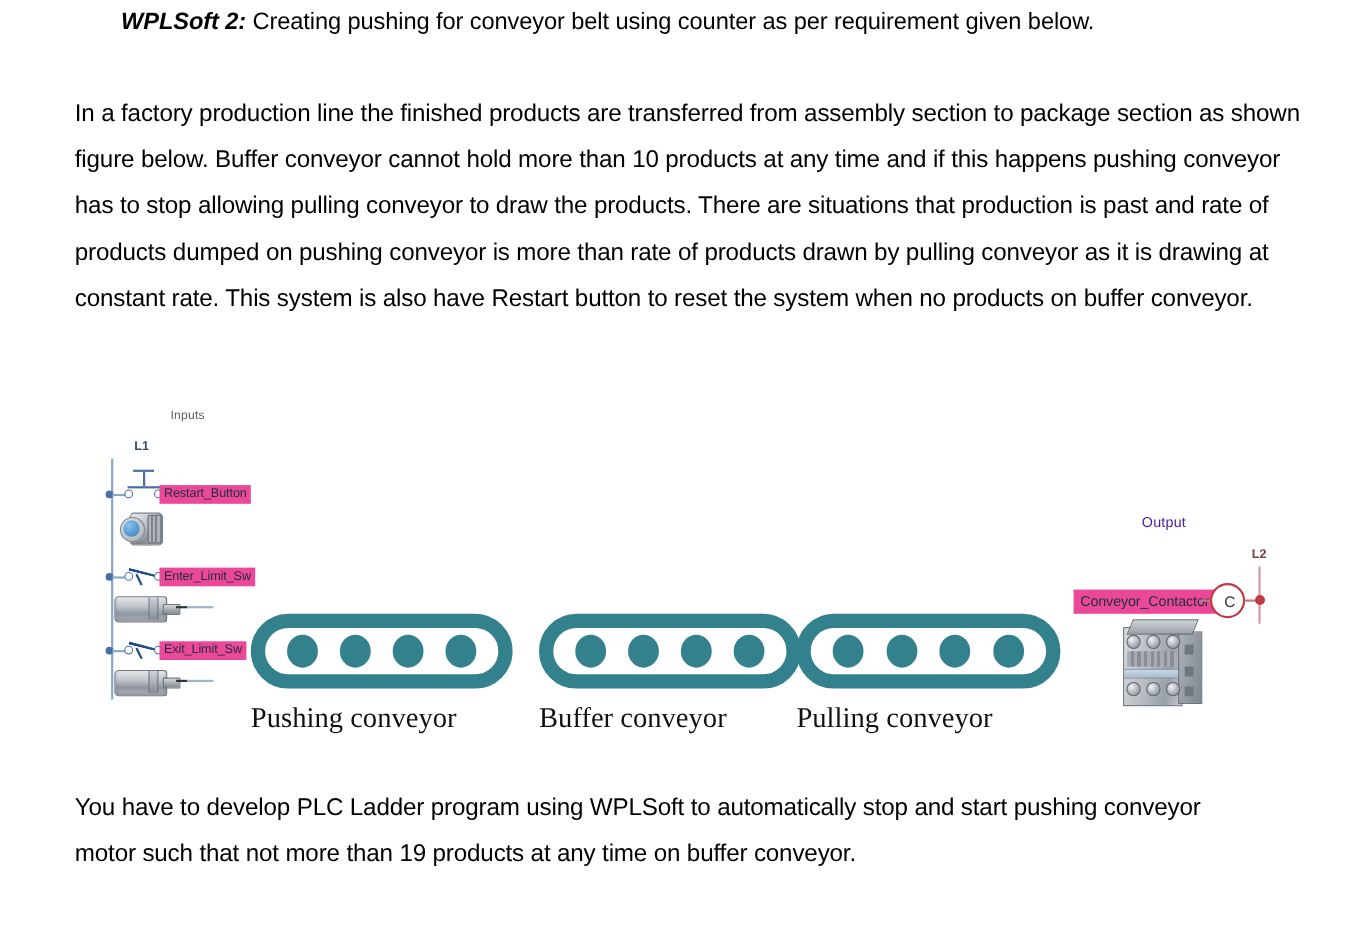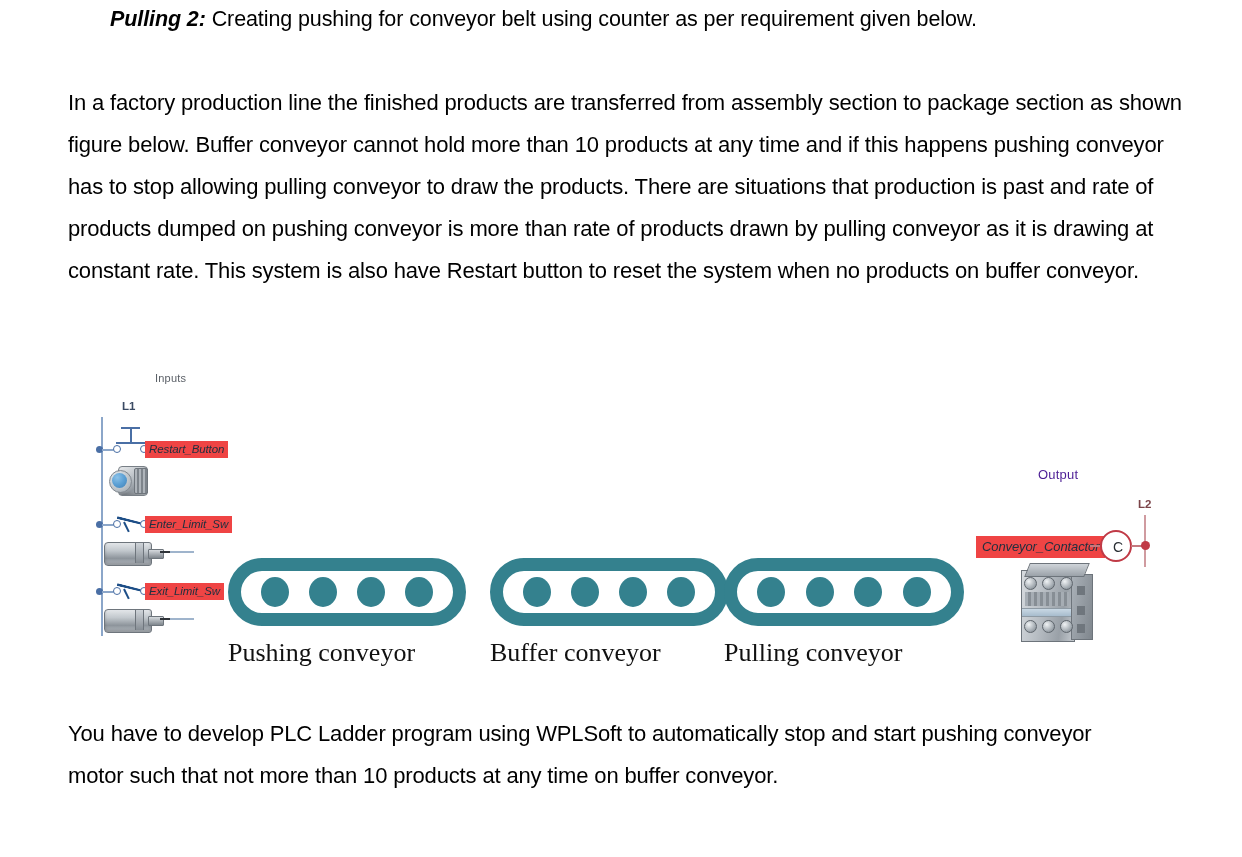--- a/index.html
+++ b/index.html
@@ -178,28 +178,27 @@
     left: 27px; top: 7px;
     width: 2px; height: 11px;
     background: #1d4e87;
     transform-origin: 50% 0;
     transform: rotate(-26deg);
   }
 
   
   .tag {
     position: absolute;
-    background: #ef4444;
+    background: #ec4899;
     color: #22303f;
     font-size: 11.5px;
     padding: 2px 4px 3px 4px;
     white-space: nowrap;
     font-family: "Liberation Sans", sans-serif;
     letter-spacing: -0.1px;
-    font-style: italic;
   }
   #tag-restart { left: 145px; top: 81px; }
   #tag-enter   { left: 145px; top: 156px; }
   #tag-exit    { left: 145px; top: 223px; }
   #tag-output  {
     left: 976px; top: 176px;
     font-size: 13px;
     padding: 3px 6px 4px 6px;
   }
 
@@ -403,26 +402,26 @@
   #lbl-pushing { left: 228px; width: 238px; }
   #lbl-buffer  { left: 490px; width: 238px; }
   #lbl-pulling { left: 724px; width: 240px; }
 </style>
 </head>
 <body>
 
 <div class="doc">
 
   <div class="exercise-heading">
-    <span class="lbl">Pulling 2:</span><span> Creating pushing for conveyor belt using counter as per requirement given below.</span>
+    <span class="lbl">WPLSoft 2:</span><span> Creating pushing for conveyor belt using counter as per requirement given below.</span>
   </div>
 
   <p class="para" id="para-1">In a factory production line the finished products are transferred from assembly section to package section as shown figure below. Buffer conveyor cannot hold more than 10 products at any time and if this happens pushing conveyor has to stop allowing pulling conveyor to draw the products. There are situations that production is past and rate of products dumped on pushing conveyor is more than rate of products drawn by pulling conveyor as it is drawing at constant rate. This system is also have Restart button to reset the system when no products on buffer conveyor.</p>
 
-  <p class="para" id="para-2">You have to develop PLC Ladder program using WPLSoft to automatically stop and start pushing conveyor motor such that not more than 10 products at any time on buffer conveyor.</p>
+  <p class="para" id="para-2">You have to develop PLC Ladder program using WPLSoft to automatically stop and start pushing conveyor motor such that not more than 19 products at any time on buffer conveyor.</p>
 </div>
 
 <div class="figure">
 
   <div class="fig-caption" id="cap-inputs">Inputs</div>
   <div class="fig-caption" id="cap-output">Output</div>
 
   <div class="rail-label" id="rail-l1">L1</div>
   <div class="rail-l1-line"></div>
 

